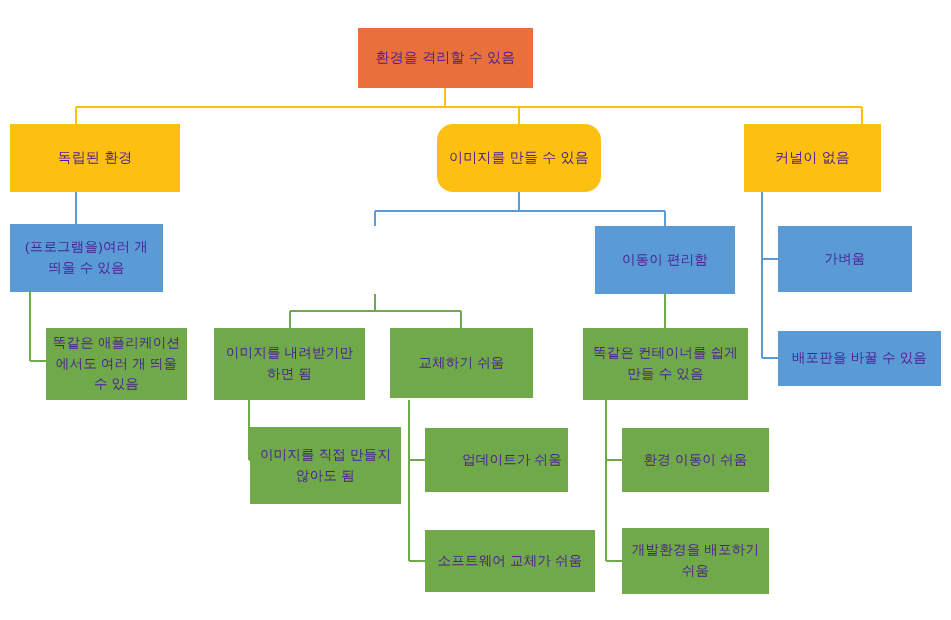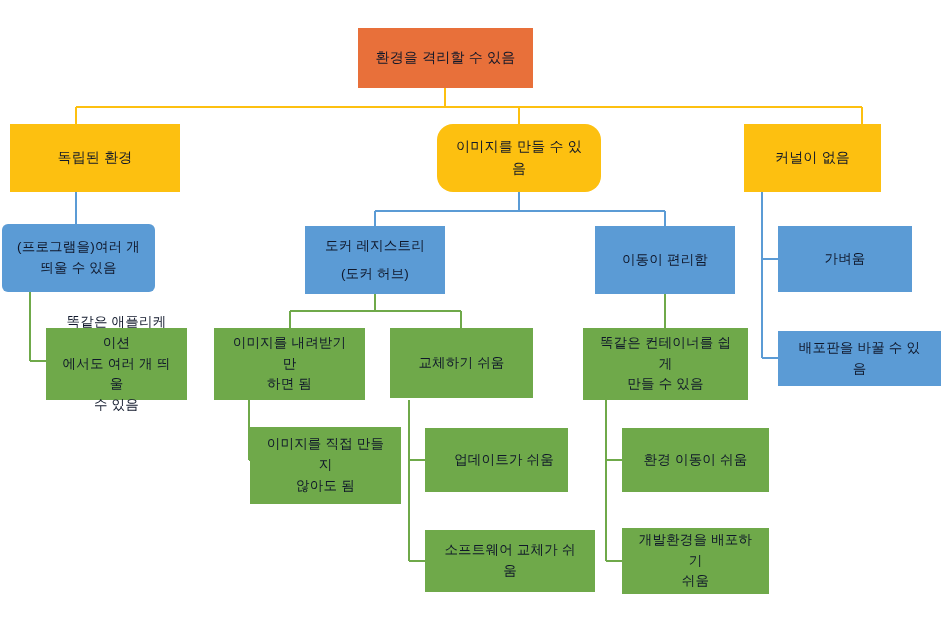--- a/index.html
+++ b/index.html
@@ -23,25 +23,25 @@
   .conn {
     position: absolute;
   }
   .node {
     position: absolute;
     box-sizing: border-box;
     display: flex;
     align-items: center;
     justify-content: center;
     text-align: center;
-    color: #0f172a;
+    color: #4c1d95;
     font-size: 13.5px;
     line-height: 1.55;
     letter-spacing: 0.2px;
-    padding: 2px 14px;
+    padding: 2px 6px;
     z-index: 5;
   }
   .node .txt {
     display: block;
     width: 100%;
   }
   .node.root {
     background: #e8703a;
     font-size: 14px;
   }
@@ -135,33 +135,27 @@
   </div>
 
   <div class="node lv1" style="left:437px; top:124px; width:164px; height:68px;border-radius:16px;">
     <span class="txt">이미지를 만들 수 있음</span>
   </div>
 
   <div class="node lv1" style="left:744px; top:124px; width:137px; height:68px;">
     <span class="txt">커널이 없음</span>
   </div>
 
-  <div class="node lv2" style="left:2px; top:224px; width:153px; height:68px;border-radius:6px;">
+  <div class="node lv2" style="left:10px; top:224px; width:153px; height:68px;">
     <span class="txt">
       <span>(프로그램을)여러 개</span><br>
       <span>띄울 수 있음</span>
     </span>
   </div>
 
-  <div class="node lv2 wide-lh" style="left:305px; top:226px; width:140px; height:68px;">
-    <span class="txt">
-      <span>도커 레지스트리</span><br>
-      <span>(도커 허브)</span>
-    </span>
-  </div>
 
   <div class="node lv2" style="left:595px; top:226px; width:140px; height:68px;">
     <span class="txt">이동이 편리함</span>
   </div>
 
   <div class="node lv2" style="left:778px; top:226px; width:134px; height:66px;">
     <span class="txt">가벼움</span>
   </div>
 
   <div class="node lv2" style="left:778px; top:331px; width:163px; height:55px;">

